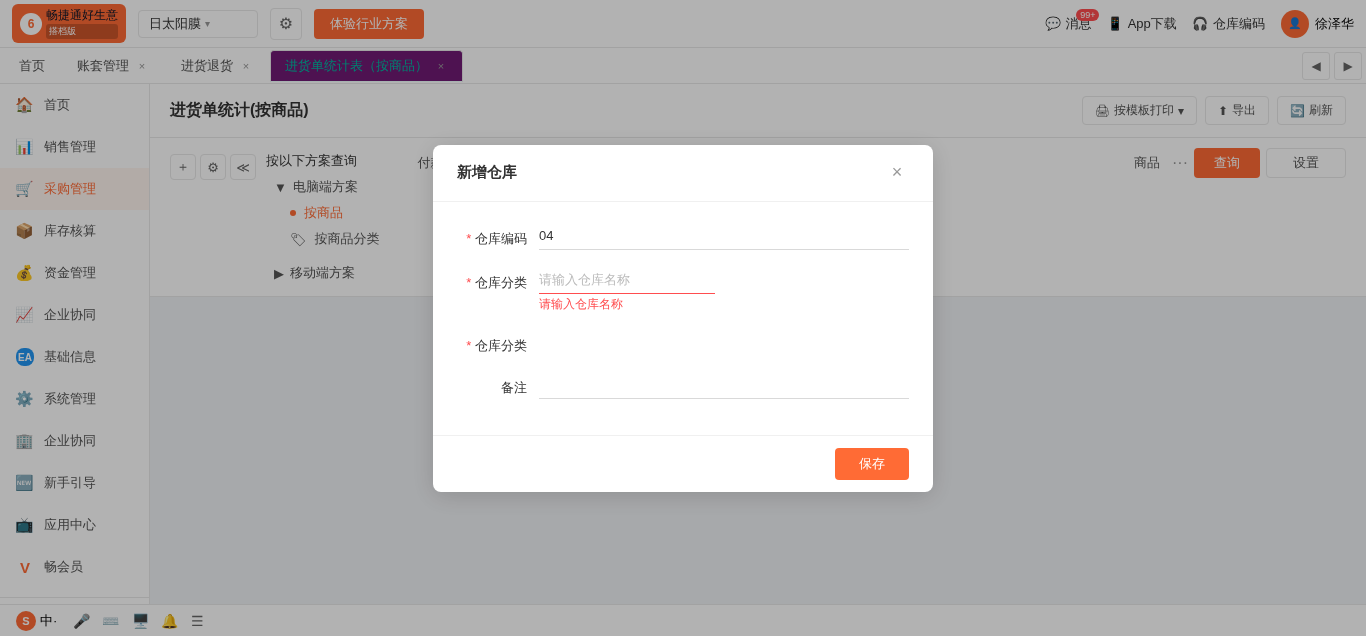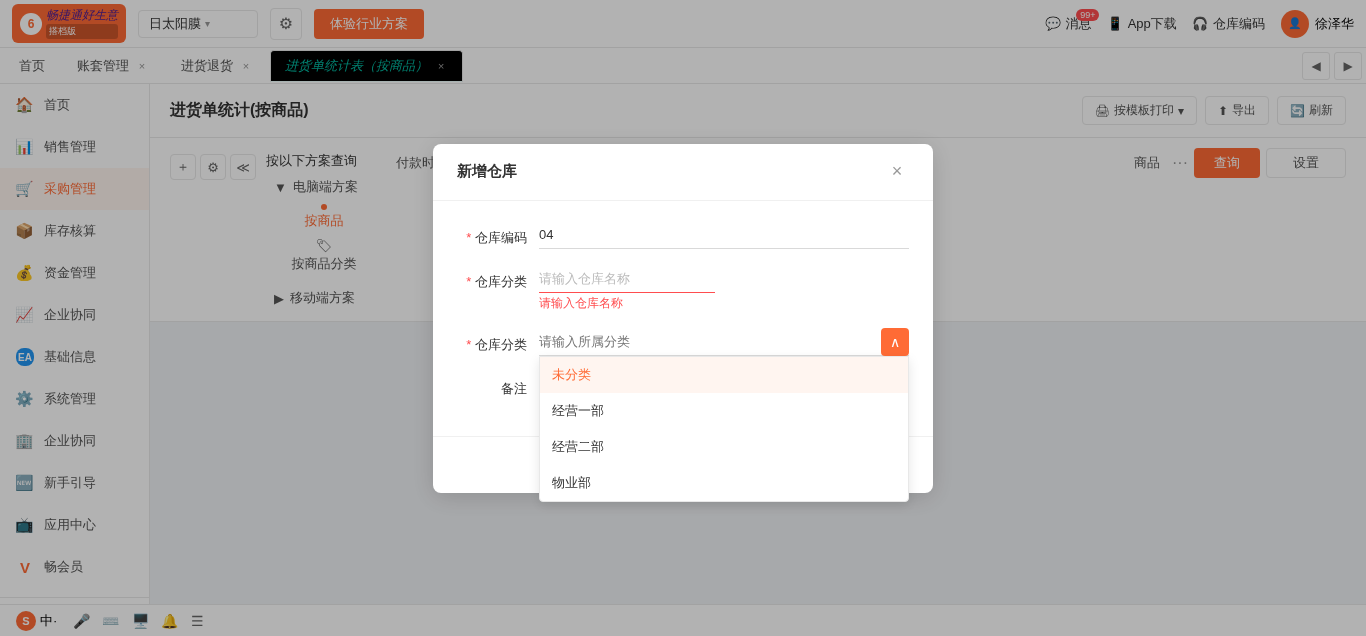--- a/index.html
+++ b/index.html
@@ -24,21 +24,21 @@
       gap: 4px;
       min-width: 110px;
     }
     .logo-icon {
       width: 22px; height: 22px;
       background: #fff;
       border-radius: 50%;
       display: flex; align-items: center; justify-content: center;
       color: #ff6b35; font-weight: bold; font-size: 12px;
     }
-    .logo-text { color: #4c1d95; font-size: 12px; line-height: 1.3; font-style: italic; }
+    .logo-text { color: #0f172a; font-size: 12px; line-height: 1.3; }
     .logo-badge { color: #fff; font-size: 9px; background: rgba(0,0,0,0.2); border-radius: 3px; padding: 1px 3px; margin-top: 1px; }
 
     .store-selector {
       display: flex; align-items: center; gap: 4px;
       border: 1px solid #e8e8e8; border-radius: 4px;
       padding: 4px 10px; cursor: pointer; min-width: 120px;
       font-size: 13px; color: #333;
     }
     .store-selector .arrow { color: #999; font-size: 10px; }
 
@@ -88,25 +88,24 @@
       gap: 2px;
     }
     .tab-item {
       display: flex; align-items: center; gap: 6px;
       padding: 6px 14px; border-radius: 4px 4px 0 0;
       cursor: pointer; font-size: 13px; color: #555;
       border: 1px solid transparent;
       white-space: nowrap;
     }
     .tab-item.active {
-      background: #000000;
+      background: #701a75;
       border-color: #e8e8e8;
       color: #00b8a0;
       border-bottom-color: #f0fffe;
-      font-style: italic;
     }
     .tab-close {
       font-size: 11px; color: #999;
       cursor: pointer; width: 14px; height: 14px;
       display: flex; align-items: center; justify-content: center;
     }
     .tab-controls {
       margin-left: auto;
       display: flex; gap: 4px;
     }
@@ -188,22 +187,22 @@
       padding: 10px 20px;
       display: flex; align-items: flex-start; gap: 10px;
     }
     .filter-label { font-size: 13px; color: #333; white-space: nowrap; padding-top: 4px; }
     .tree-section { margin-bottom: 4px; }
     .tree-header {
       display: flex; align-items: center; gap: 6px;
       padding: 4px 8px; cursor: pointer; color: #555;
     }
     .tree-item {
-      display: flex; align-items: center; gap: 2px;
-      padding: 4px 8px 4px 24px; cursor: pointer; color: #555; flex-direction: column;
+      display: flex; align-items: center; gap: 8px;
+      padding: 4px 8px 4px 24px; cursor: pointer; color: #555;
     }
     .tree-item.active { color: #ff6b35; }
     .tree-item-dot {
       width: 6px; height: 6px;
       border-radius: 50%; background: #ff6b35;
     }
     .filter-actions {
       display: flex; gap: 4px; align-items: flex-start; padding-top: 4px;
     }
     .filter-icon-btn {
@@ -616,31 +615,20 @@
           <span class="form-label required">仓库分类</span>
           <div class="form-field-wrap">
             <input type="text" class="form-input error" placeholder="请输入仓库名称" style="">
             <div class="error-msg">请输入仓库名称</div>
           </div>
         </div>
       </div>
 
       <div class="form-row">
         <span class="form-label required">仓库分类</span>
-        <div class="dropdown-wrap">
-          <input type="text" class="dropdown-input" placeholder="请输入所属分类" style="">
-          <div class="dropdown-arrow">∧</div>
-          
-          <div class="dropdown-list">
-            <div class="dropdown-item selected">未分类</div>
-            <div class="dropdown-item">经营一部</div>
-            <div class="dropdown-item">经营二部</div>
-            <div class="dropdown-item">物业部</div>
-          </div>
-        </div>
       </div>
 
       <div class="form-row">
         <span class="form-label">备注</span>
         <input type="text" class="notes-input" style="">
       </div>
 
     </div>
     <div class="modal-footer">
       <button class="btn-save">保存</button>

